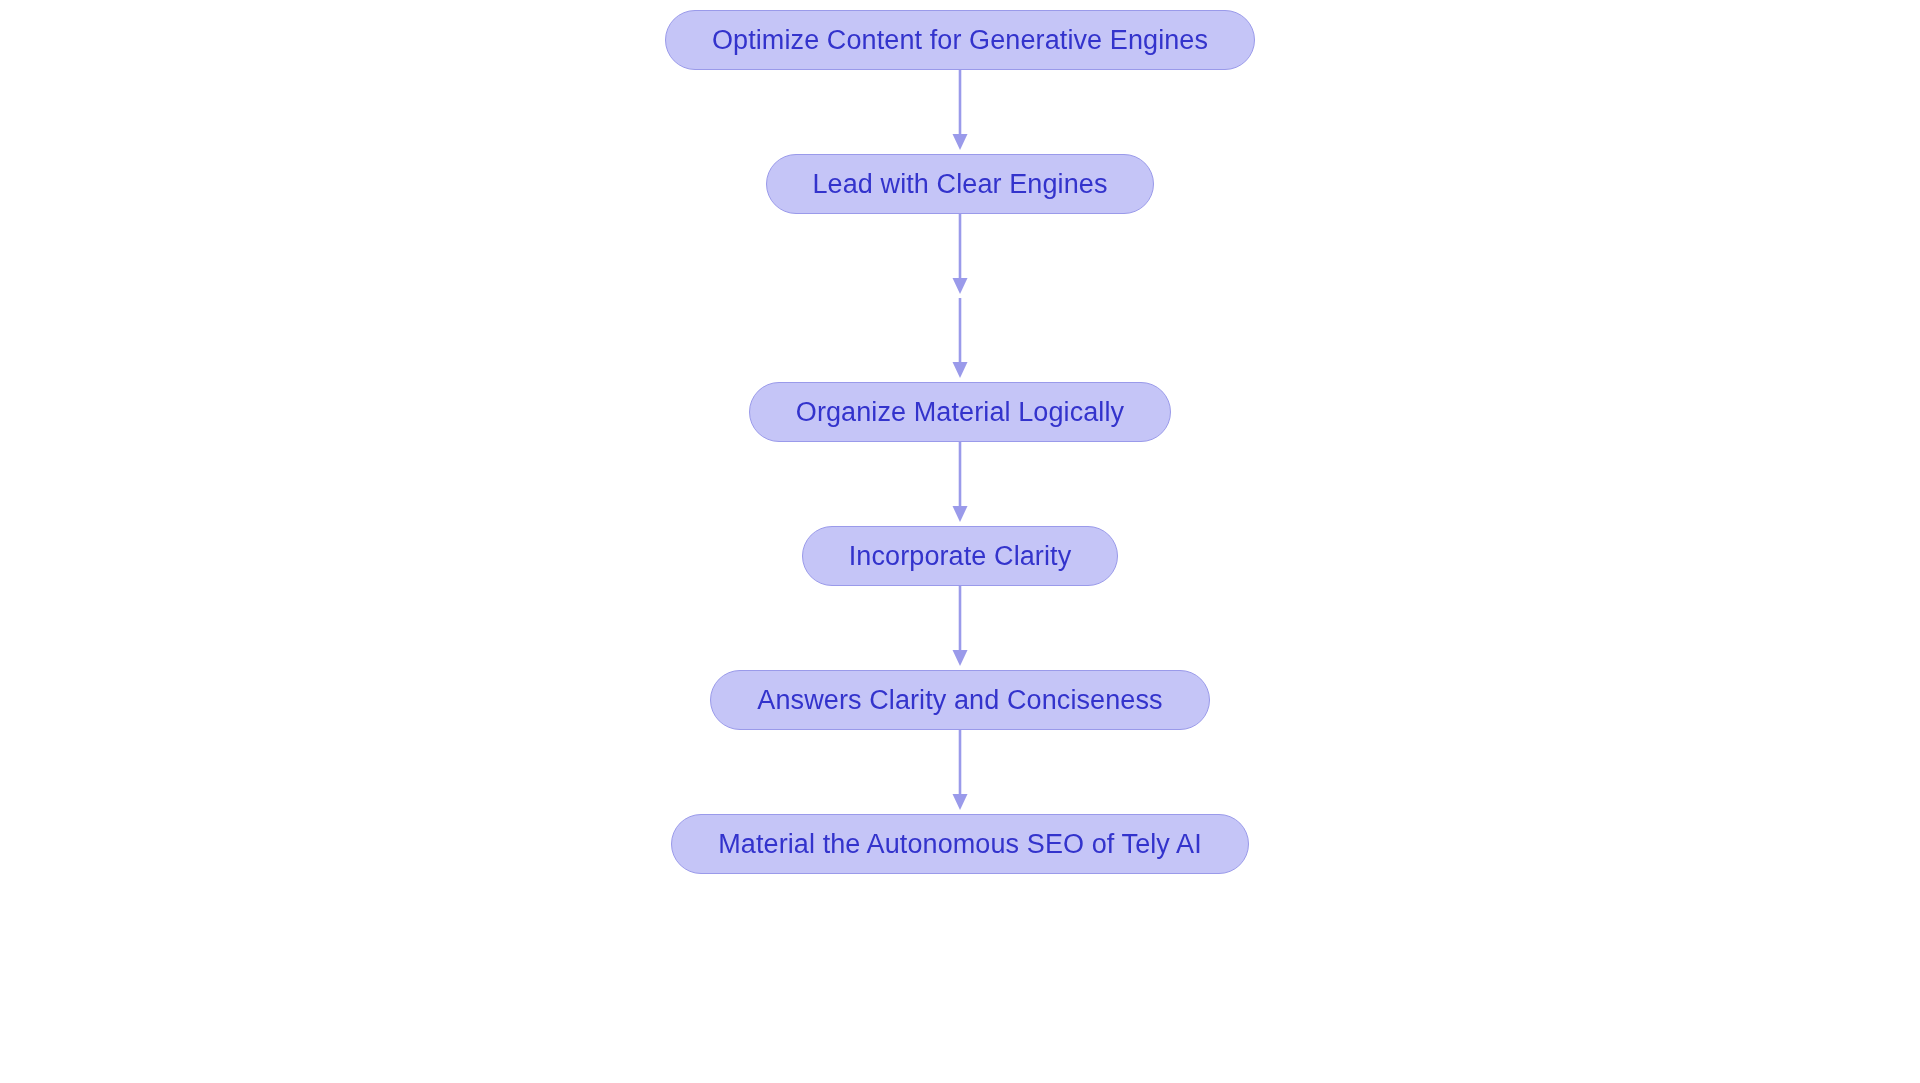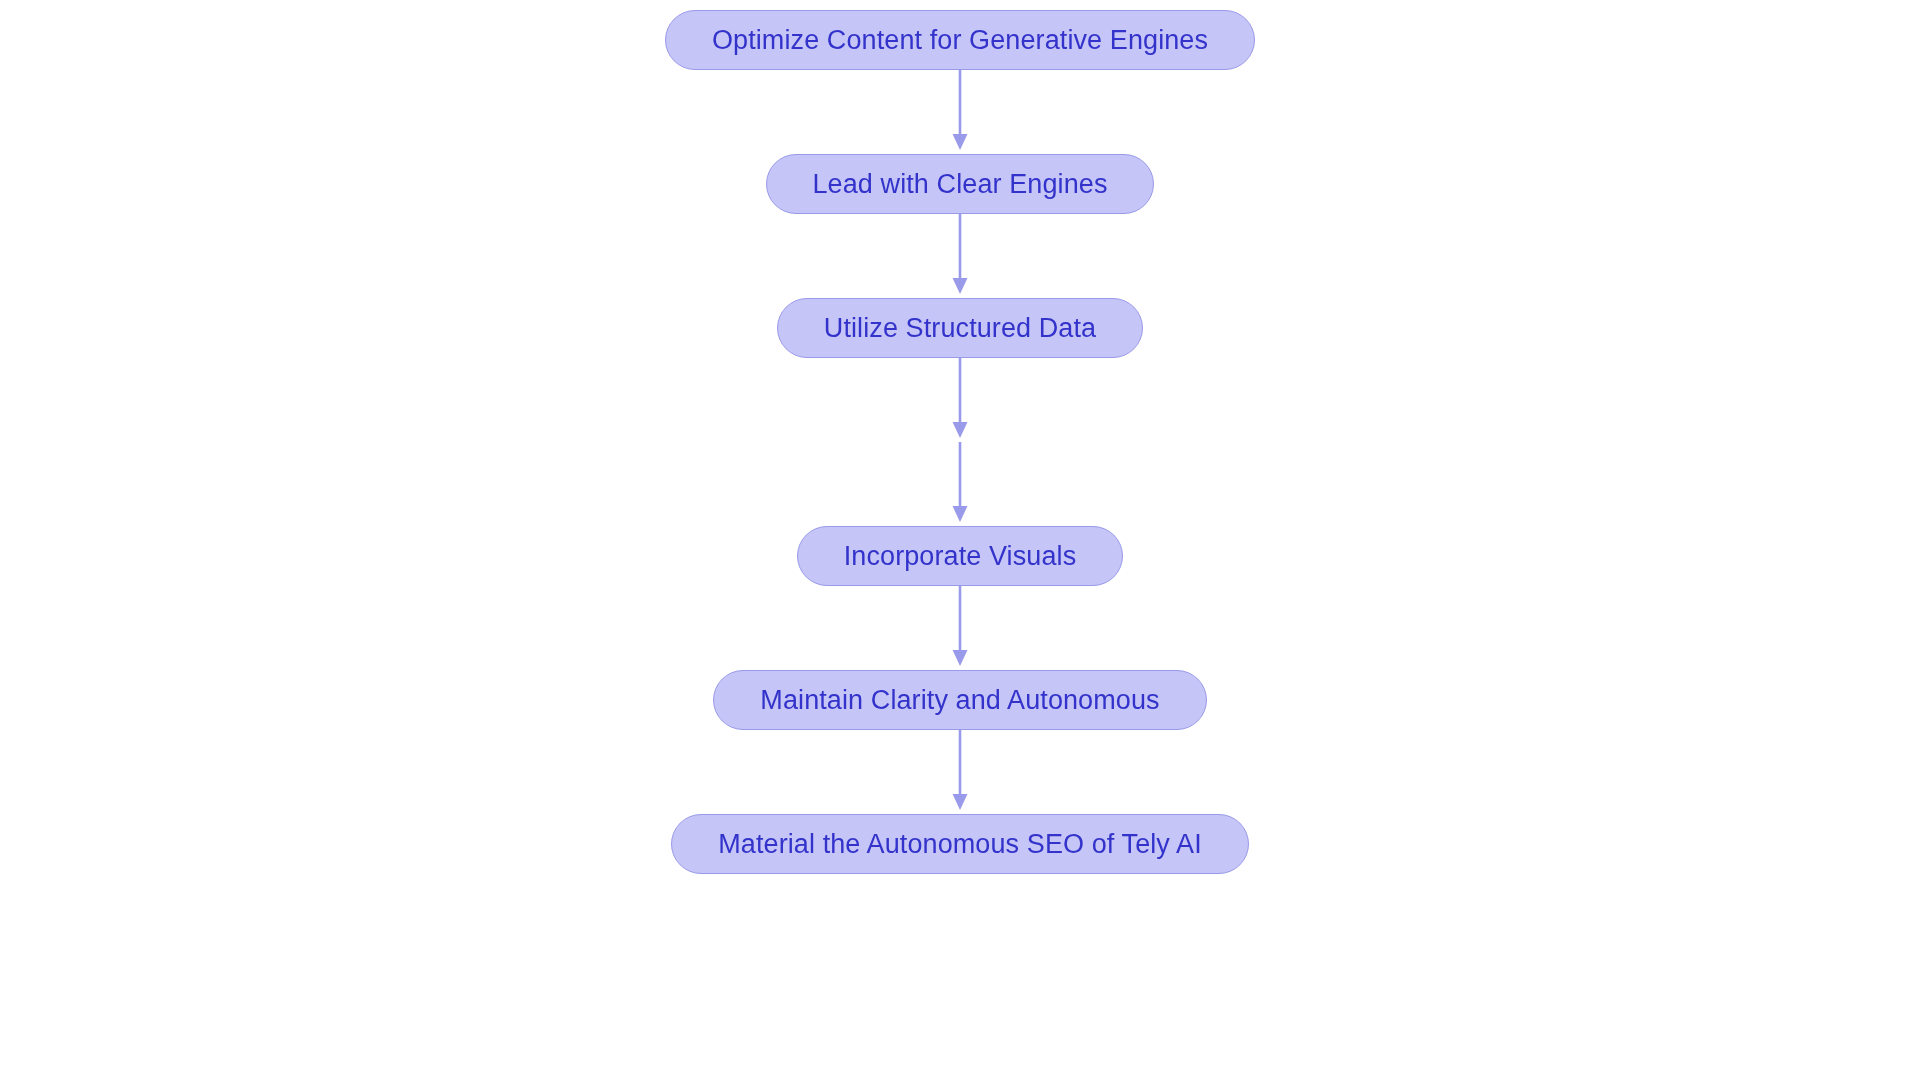--- a/index.html
+++ b/index.html
@@ -95,52 +95,52 @@
       <span class="node-label">Lead with Clear Engines</span>
     </div>
 
     <div class="flow-connector">
       <svg width="26" height="84" viewBox="0 0 26 84" aria-hidden="true">
         <line x1="13" y1="0" x2="13" y2="68" stroke="#9a9aea" stroke-width="2.6"></line>
         <polygon points="5.5,64 20.5,64 13,80" fill="#9a9aea"></polygon>
       </svg>
     </div>
 
-    <div class="flow-node">
-      <span class="node-label">Utilize Structured Data</span>
-    </div>
-
-    <div class="flow-connector">
-      <svg width="26" height="84" viewBox="0 0 26 84" aria-hidden="true">
-        <line x1="13" y1="0" x2="13" y2="68" stroke="#9a9aea" stroke-width="2.6"></line>
-        <polygon points="5.5,64 20.5,64 13,80" fill="#9a9aea"></polygon>
-      </svg>
-    </div>
-
 
     <div class="flow-connector">
       <svg width="26" height="84" viewBox="0 0 26 84" aria-hidden="true">
         <line x1="13" y1="0" x2="13" y2="68" stroke="#9a9aea" stroke-width="2.6"></line>
         <polygon points="5.5,64 20.5,64 13,80" fill="#9a9aea"></polygon>
       </svg>
     </div>
 
     <div class="flow-node">
-      <span class="node-label">Incorporate Visuals</span>
+      <span class="node-label">Organize Material Logically</span>
     </div>
 
     <div class="flow-connector">
       <svg width="26" height="84" viewBox="0 0 26 84" aria-hidden="true">
         <line x1="13" y1="0" x2="13" y2="68" stroke="#9a9aea" stroke-width="2.6"></line>
         <polygon points="5.5,64 20.5,64 13,80" fill="#9a9aea"></polygon>
       </svg>
     </div>
 
     <div class="flow-node">
-      <span class="node-label">Maintain Clarity and Autonomous</span>
+      <span class="node-label">Incorporate Clarity</span>
+    </div>
+
+    <div class="flow-connector">
+      <svg width="26" height="84" viewBox="0 0 26 84" aria-hidden="true">
+        <line x1="13" y1="0" x2="13" y2="68" stroke="#9a9aea" stroke-width="2.6"></line>
+        <polygon points="5.5,64 20.5,64 13,80" fill="#9a9aea"></polygon>
+      </svg>
+    </div>
+
+    <div class="flow-node">
+      <span class="node-label">Answers Clarity and Conciseness</span>
     </div>
 
     <div class="flow-connector">
       <svg width="26" height="84" viewBox="0 0 26 84" aria-hidden="true">
         <line x1="13" y1="0" x2="13" y2="68" stroke="#9a9aea" stroke-width="2.6"></line>
         <polygon points="5.5,64 20.5,64 13,80" fill="#9a9aea"></polygon>
       </svg>
     </div>
 
     <div class="flow-node">

